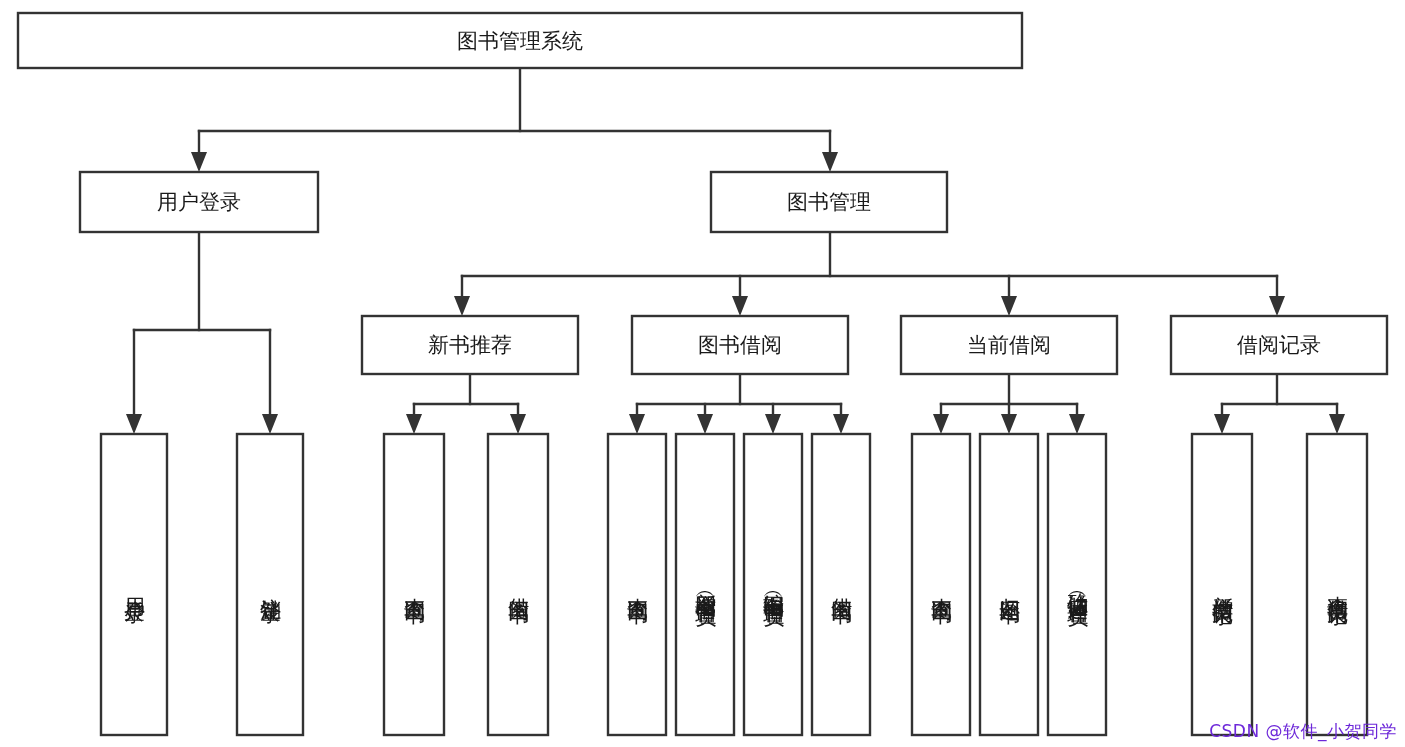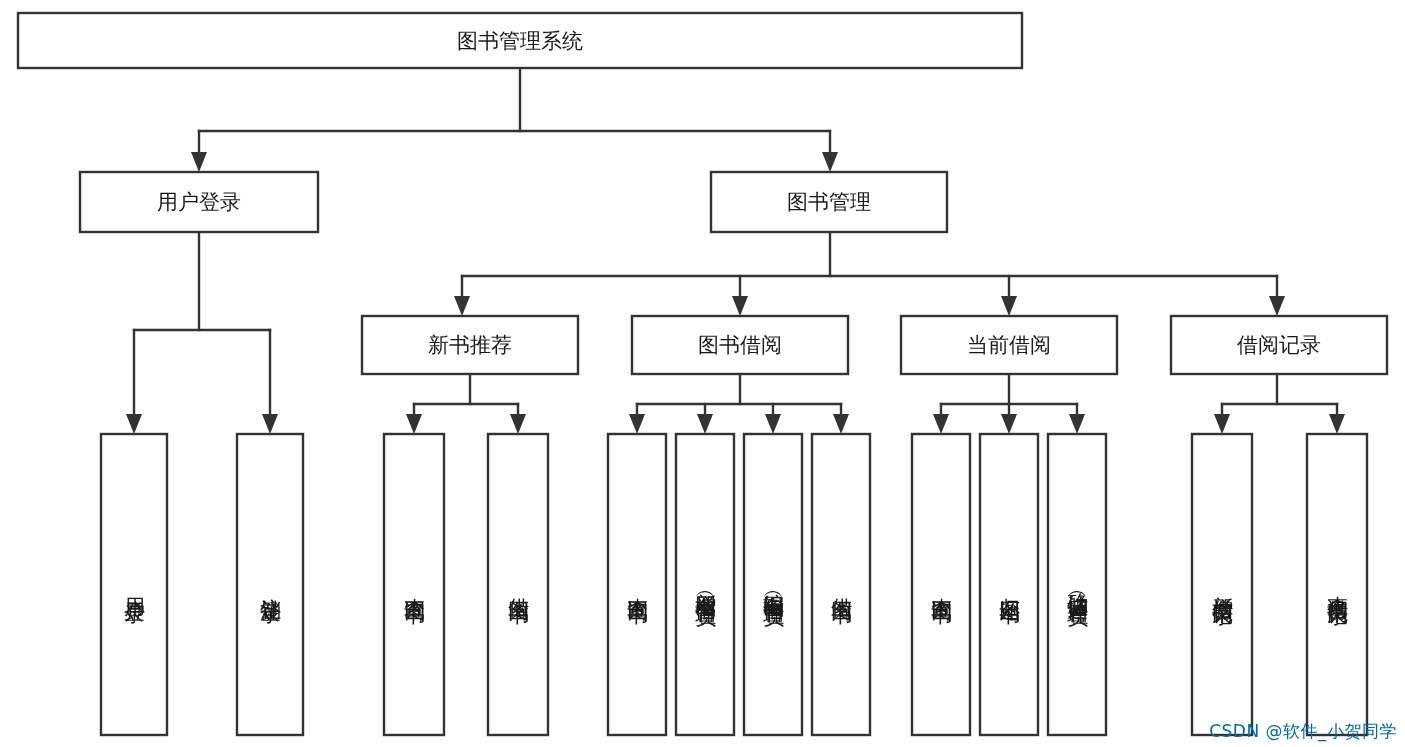--- a/index.html
+++ b/index.html
@@ -60,21 +60,21 @@
     justify-content: center;
     white-space: nowrap;
     pointer-events: none;
   }
   .watermark {
     position: absolute;
     right: 8px;
     bottom: 4px;
     font-family: "DejaVu Sans", "Liberation Sans", sans-serif;
     font-size: 17px;
-    color: #0369a1;
+    color: #6d28d9;
     letter-spacing: 0.5px;
     white-space: nowrap;
   }
 </style>
 </head>
 <body>
 
 <div id="diagram-root">
 
   <svg id="tree-canvas" viewBox="0 0 1405 747">

